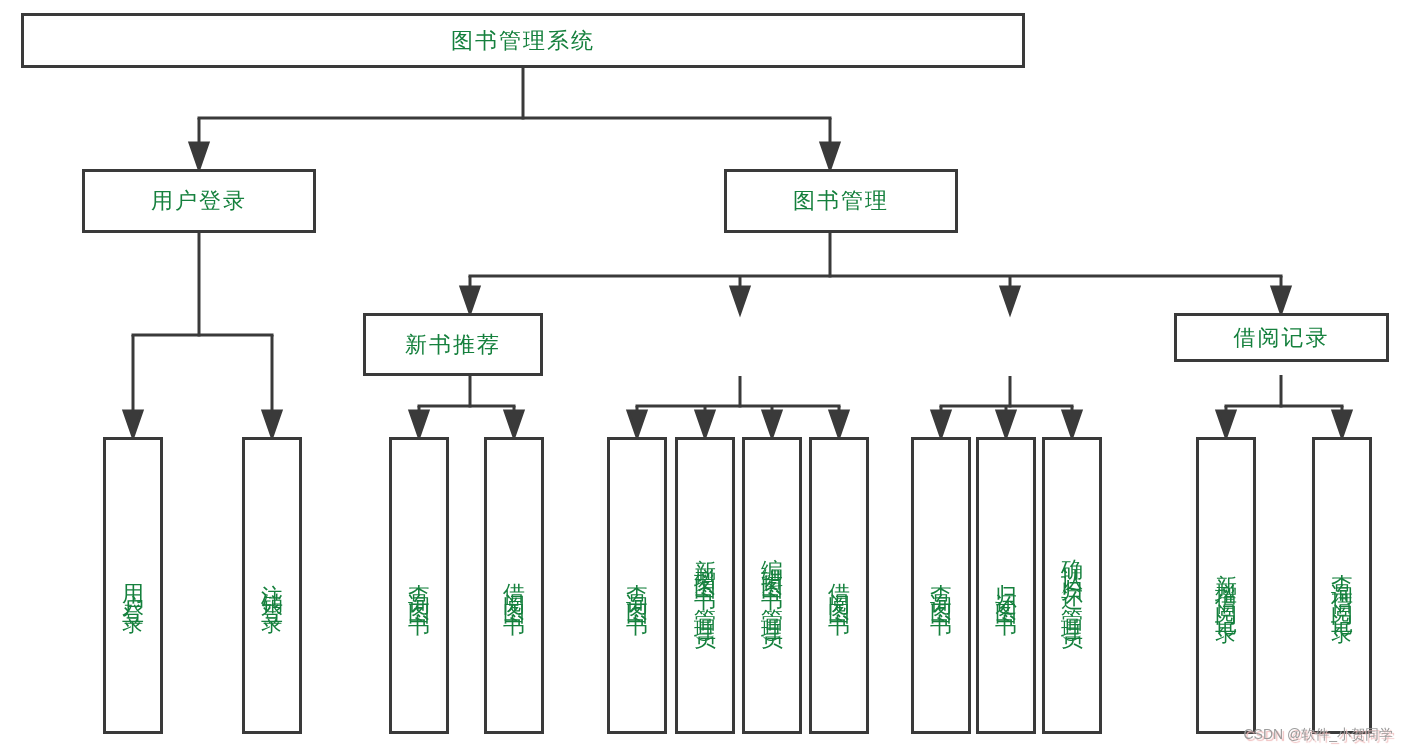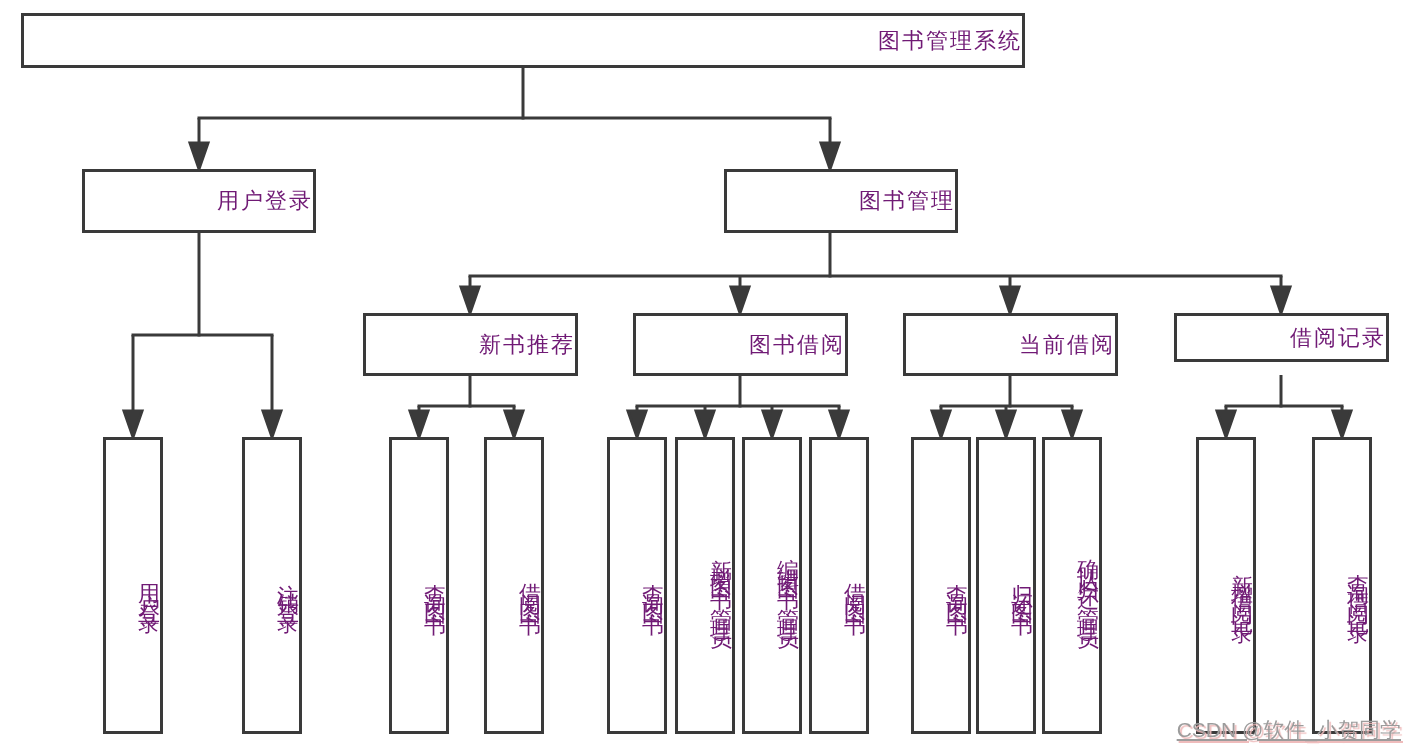--- a/index.html
+++ b/index.html
@@ -11,47 +11,46 @@
     overflow:hidden;
   }
   #connectors{position:absolute;left:0;top:0;z-index:0;}
   .box{
     position:absolute;
     box-sizing:border-box;
     border:3px solid #3a3a3a;
     background:#ffffff;
     display:flex;
     align-items:center;
-    justify-content:flex-end;
+    justify-content:center;
     z-index:1;
-    color:#701a75;
+    color:#15803d;
   }
   .hbox span{
     font-size:22px;
     letter-spacing:2px;
     white-space:nowrap;
   }
   .leaf span{
     writing-mode:vertical-rl;
     text-orientation:mixed;
     font-size:22px;
     letter-spacing:10px;
     line-height:1;
     white-space:nowrap;
   }
   .watermark{
     position:absolute;
-    right:4px;
+    right:12px;
     bottom:3px;
-    font-size:21px;
+    font-size:14px;
     color:#9c9c9c;
     text-shadow:2px 2px 1px #efbcbc;
     z-index:2;
     white-space:nowrap;
-    text-decoration:underline;
   }
 </style>
 </head>
 <body>
 
 <div id="stage">
 
   <svg id="connectors" width="1405" height="747" viewBox="0 0 1405 747">
     <g stroke="#3a3a3a" stroke-width="3" fill="#3a3a3a">
 
@@ -120,28 +119,22 @@
     <span>图书管理系统</span>
   </div>
 
   <div class="box hbox" style="left:82px;top:169px;width:234px;height:64px">
     <span>用户登录</span>
   </div>
   <div class="box hbox" style="left:724px;top:169px;width:234px;height:64px">
     <span>图书管理</span>
   </div>
 
-  <div class="box hbox" style="left:363px;top:313px;width:215px;height:63px">
+  <div class="box hbox" style="left:363px;top:313px;width:180px;height:63px">
     <span>新书推荐</span>
-  </div>
-  <div class="box hbox" style="left:633px;top:313px;width:215px;height:63px">
-    <span>图书借阅</span>
-  </div>
-  <div class="box hbox" style="left:903px;top:313px;width:215px;height:63px">
-    <span>当前借阅</span>
   </div>
   <div class="box hbox" style="left:1174px;top:313px;width:215px;height:49px">
     <span>借阅记录</span>
   </div>
 
   <div class="box leaf" style="left:103px;top:437px;width:60px;height:297px">
     <span>用户登录</span>
   </div>
   <div class="box leaf" style="left:242px;top:437px;width:60px;height:297px">
     <span>注销登录</span>

